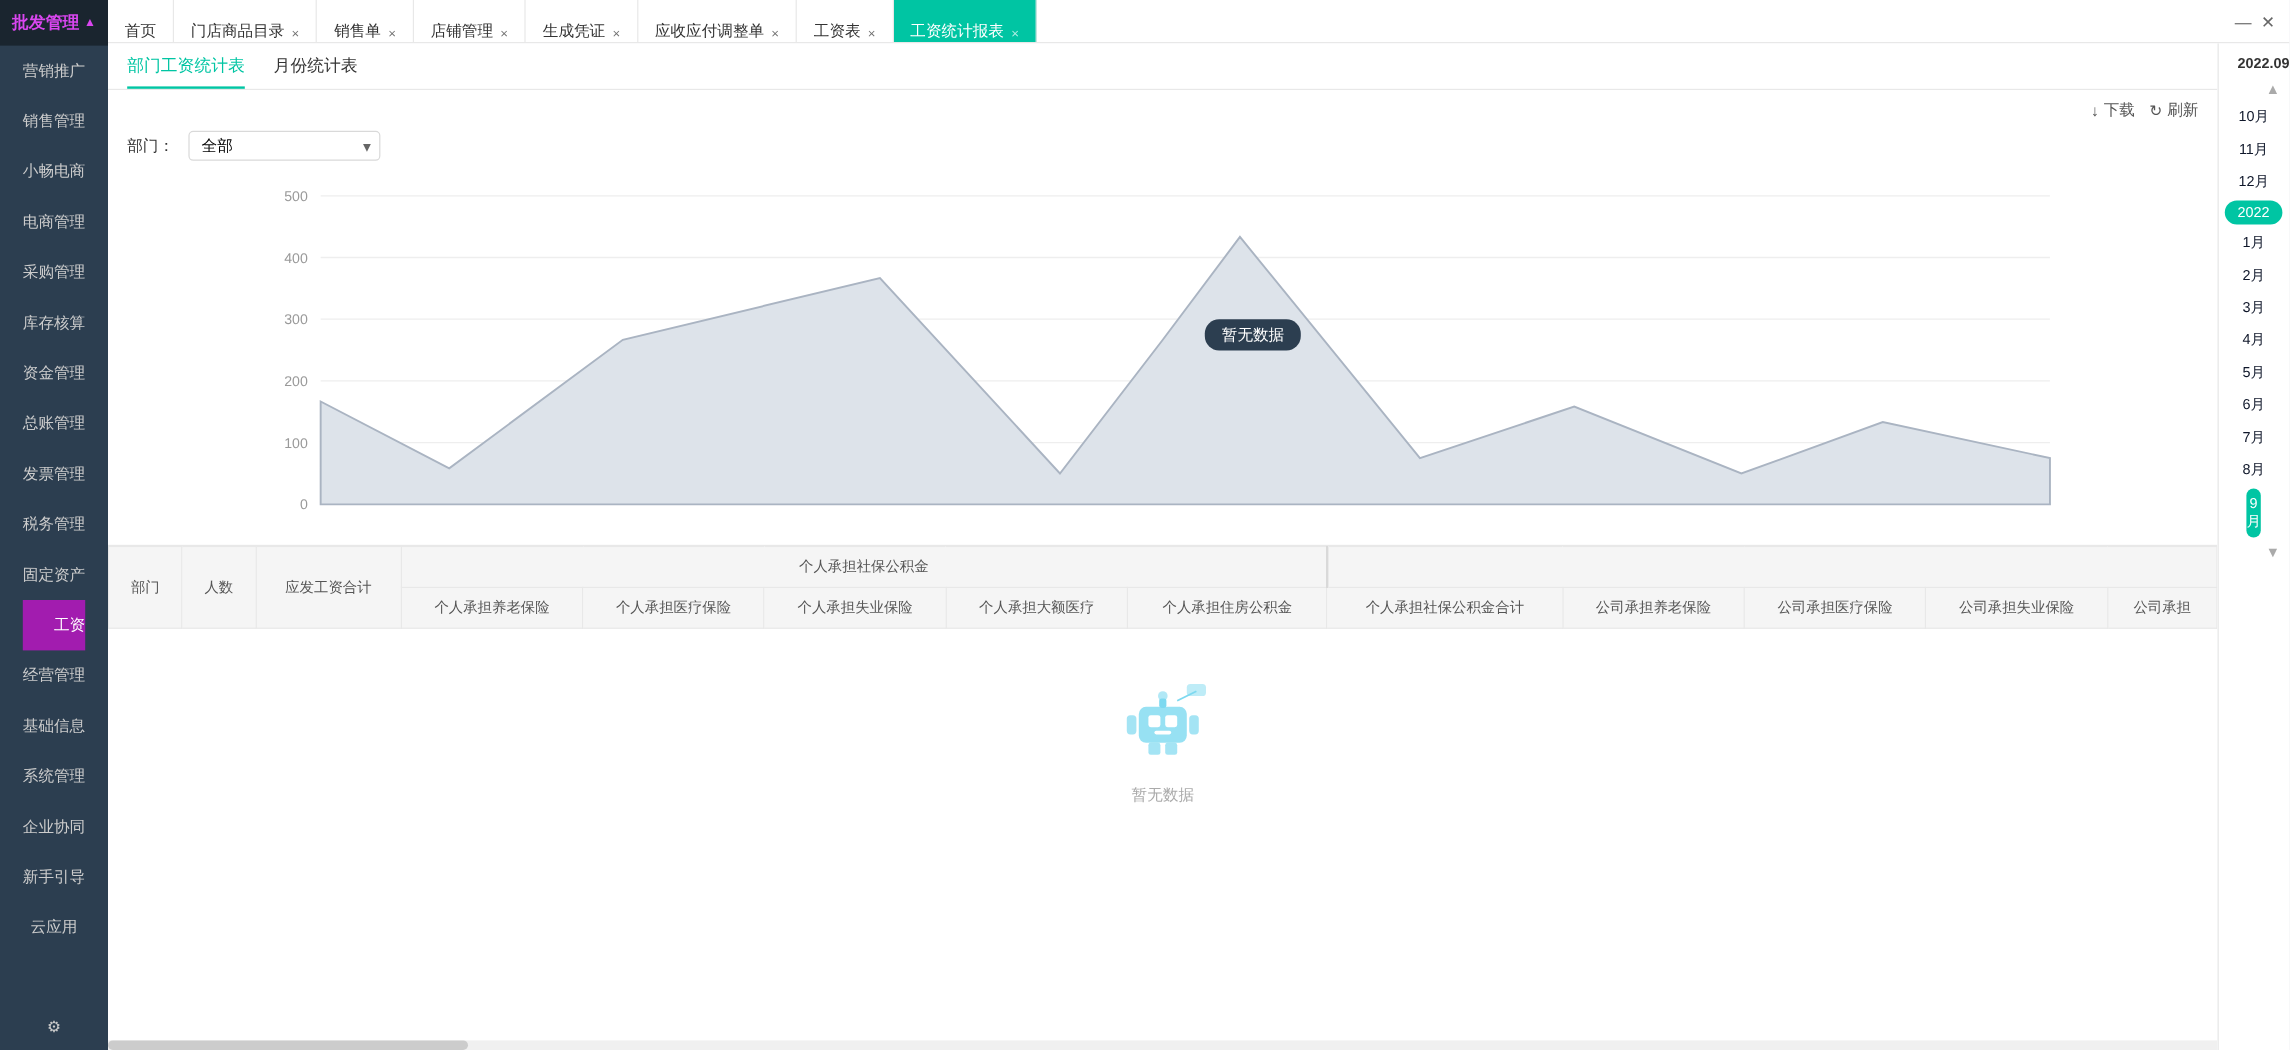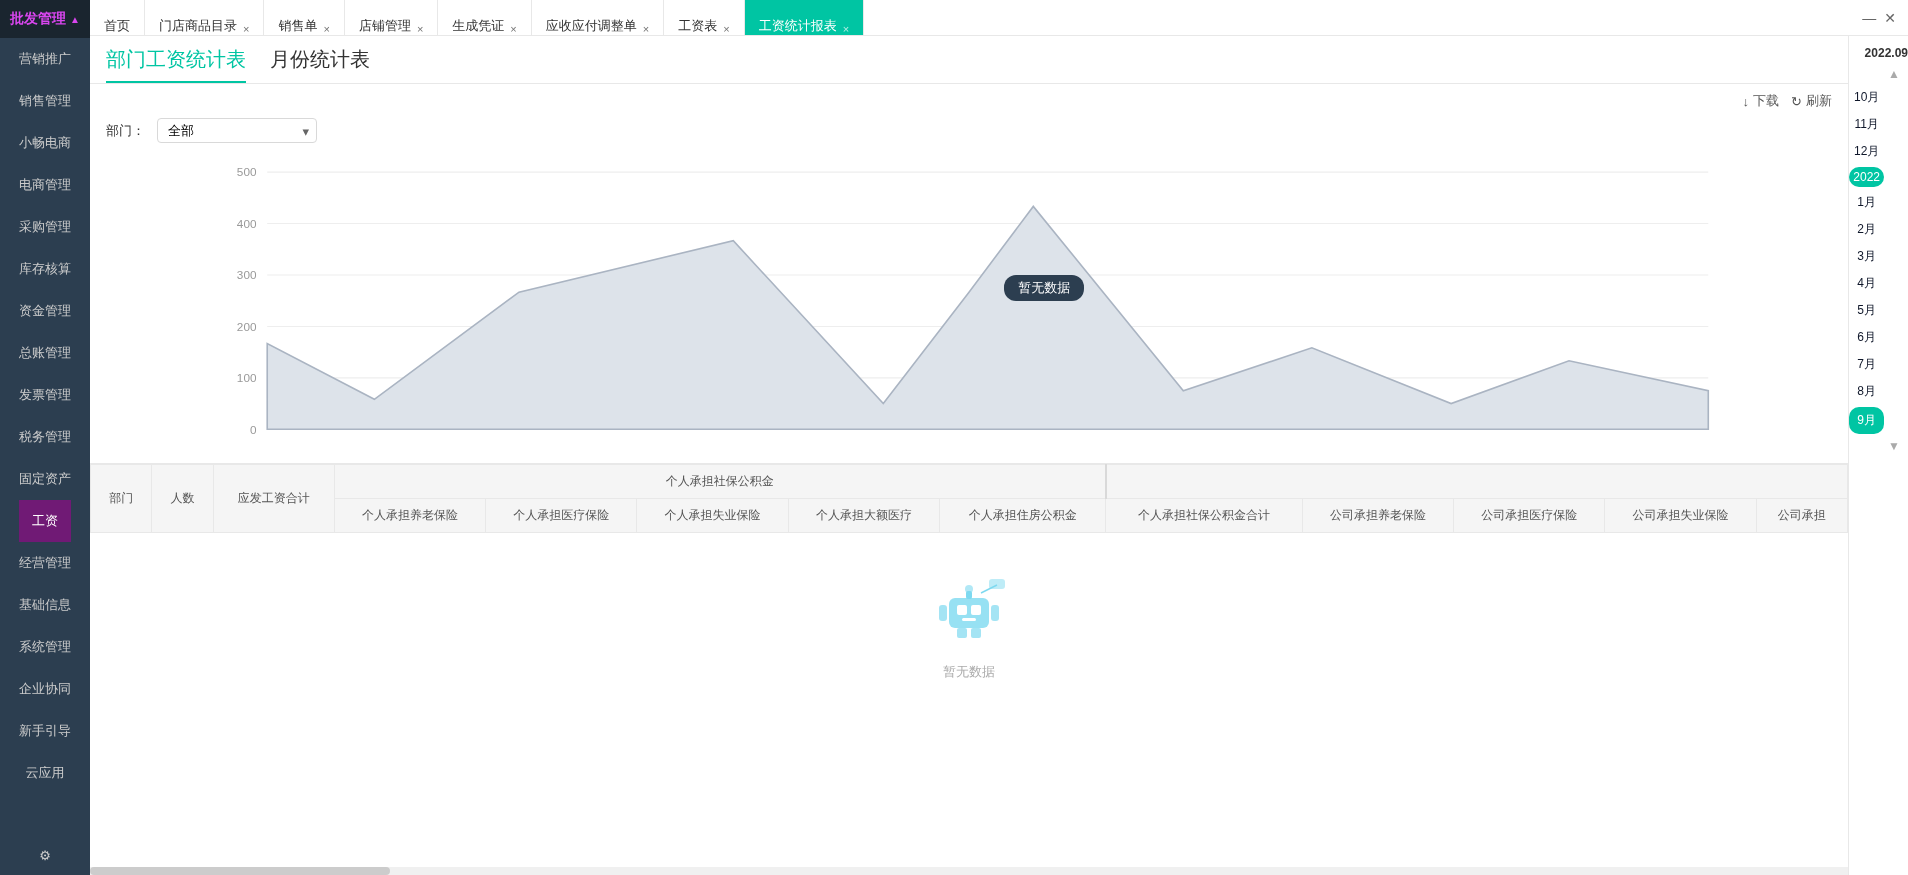--- a/index.html
+++ b/index.html
@@ -29,21 +29,21 @@
       gap: 4px;
     }
     .sidebar-item {
       width: 100%;
       color: #ccc;
       font-size: 13px;
       padding: 12px 0;
       text-align: center;
       cursor: pointer;
     }
-    .sidebar-item.active { background: #701a75; color: #fff; }
+    .sidebar-item.active { background: #a21caf; color: #fff; text-align: right; }
     .sidebar-footer {
       margin-top: auto;
       width: 100%;
       padding: 12px 0;
       text-align: center;
       color: #ccc;
       cursor: pointer;
     }
 
     
@@ -115,21 +115,21 @@
     .sub-tab-bar {
       display: flex;
       align-items: center;
       padding: 10px 16px 0;
       border-bottom: 1px solid #e8e8e8;
       gap: 24px;
       flex-shrink: 0;
     }
     .sub-tab {
       padding-bottom: 8px;
-      font-size: 20px;
+      font-size: 14px;
       cursor: pointer;
       color: #333;
       border-bottom: 2px solid transparent;
     }
     .sub-tab.active { color: #00c5a3; border-bottom: 2px solid #00c5a3; }
 
     
     .toolbar {
       display: flex;
       align-items: center;
@@ -281,21 +281,21 @@
       color: #0f172a;
       padding: 5px 0;
       cursor: pointer;
       width: 100%;
       text-align: center;
     }
     .date-item.year-label {
       background: #00c5a3;
       color: #fff;
       border-radius: 10px;
-      margin: 2px 24px;
+      margin: 2px 6px;
       width: auto;
       font-size: 12px;
       padding: 3px 4px;
     }
     .date-item.selected {
       background: #00c5a3;
       color: #fff;
       border-radius: 10px;
       margin: 2px 24px;
       width: auto;

